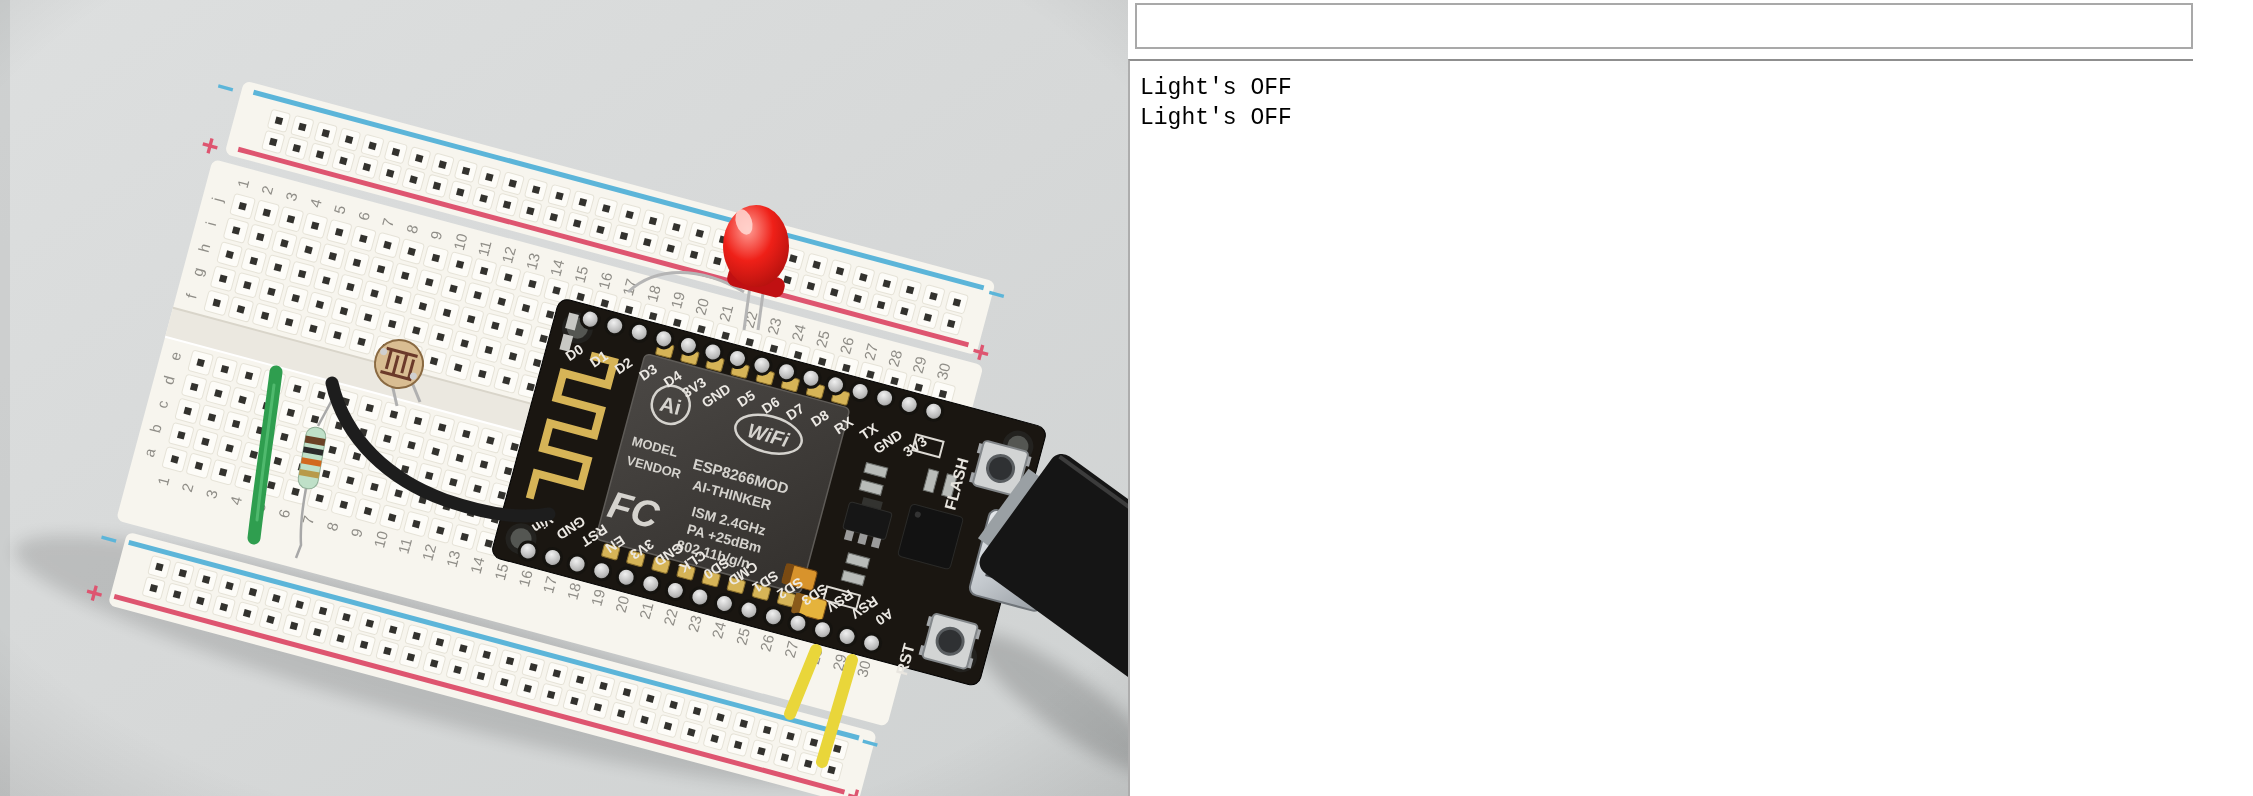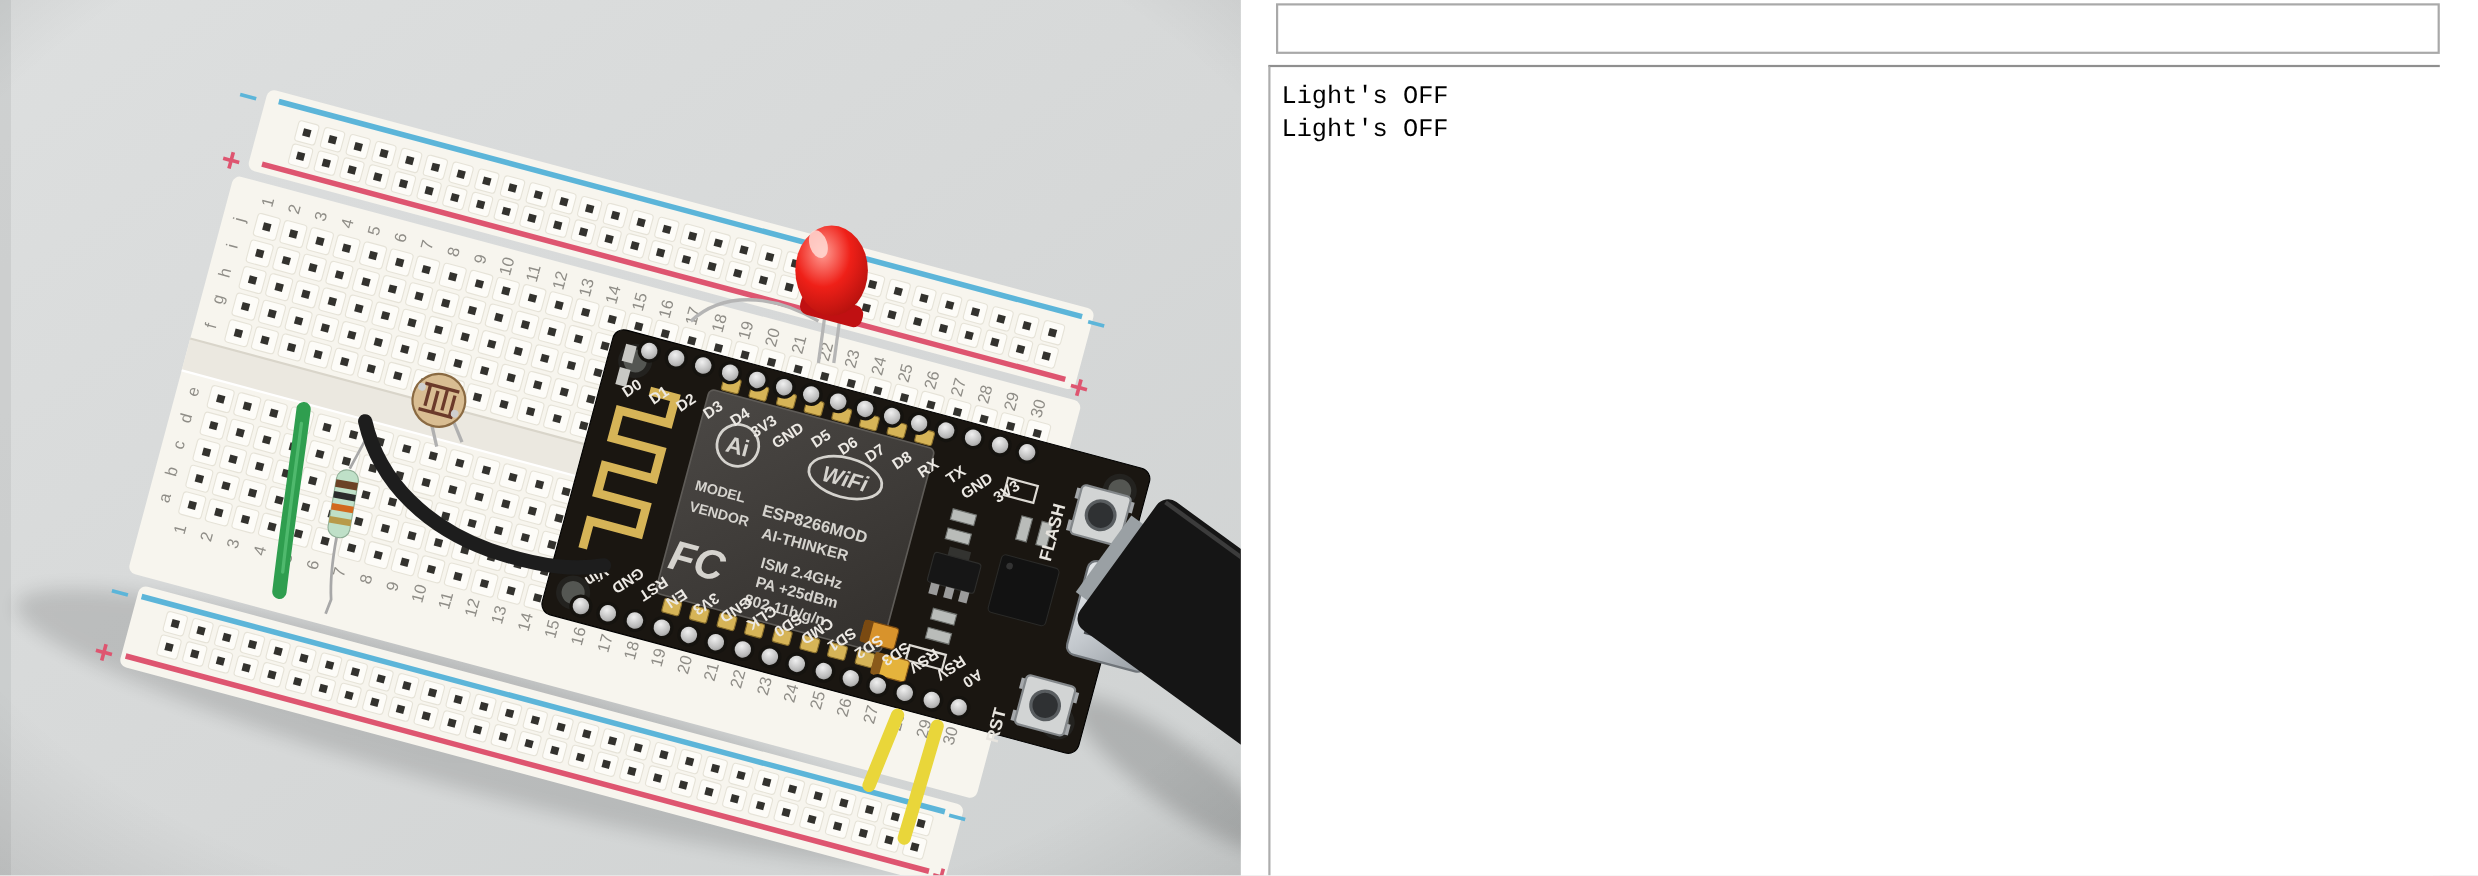--- a/index.html
+++ b/index.html
@@ -1,19 +1,19 @@
 <!DOCTYPE html>
 <html><head>
 <meta charset="utf-8">
 <style>
   html,body{margin:0;padding:0;}
   body{width:2253px;height:796px;overflow:hidden;background:#ffffff;font-family:"Liberation Sans",sans-serif;position:relative;}
   .photo{position:absolute;left:0;top:0;width:1128px;height:796px;overflow:hidden;background:#d8dada;}
   .photo svg{display:block;}
-  .right-panel{position:absolute;left:1128px;top:0;width:1059px;height:796px;background:#ffffff;margin-left:25px;}
+  .right-panel{position:absolute;left:1128px;top:0;width:1059px;height:796px;background:#ffffff;}
   .serial-input{position:absolute;left:7px;top:3px;right:-6px;height:46px;box-sizing:border-box;
     border:2px solid #a9a9a9;background:#ffffff;outline:none;
     font-family:"Liberation Mono",monospace;font-size:22px;padding:0 8px;color:#000;}
   .serial-output{position:absolute;left:0;top:59px;right:-6px;bottom:0;box-sizing:border-box;
     border-top:2px solid #8f8f8f;border-left:2px solid #adadad;background:#ffffff;
     padding:12px 10px;font-family:"Liberation Mono",monospace;font-size:23px;line-height:30px;color:#000;}
   .sline{white-space:pre;}
   
   .plastic{fill:#f7f5ee;}
   .cell{fill:#fdfcf8;stroke:#e6e3d8;stroke-width:1;}

